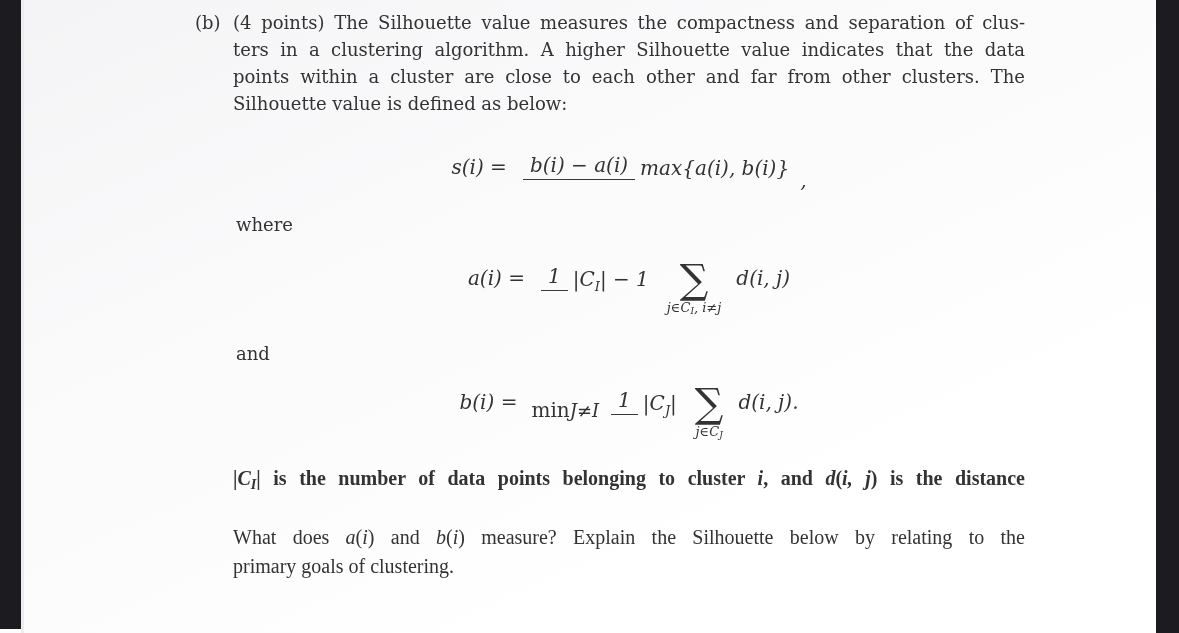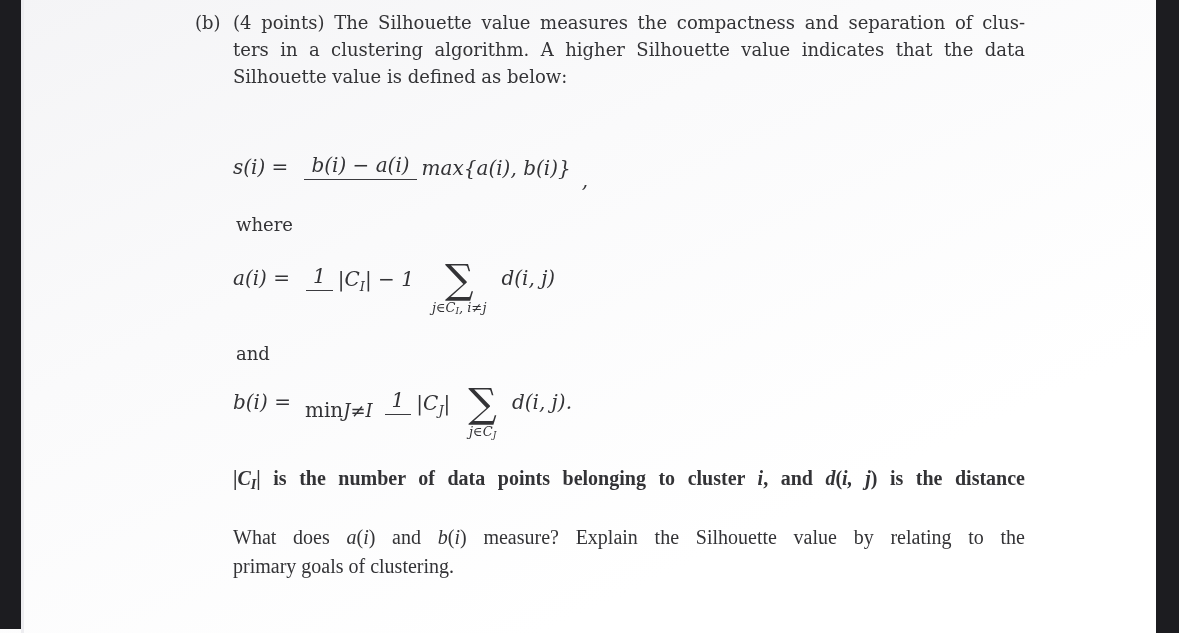--- a/index.html
+++ b/index.html
@@ -30,21 +30,21 @@
   .it{font-style:italic;}
   .rm{font-style:normal;}
   .sb{font-style:italic;font-size:0.72em;vertical-align:-0.25em;}
 
   .connector{position:absolute;left:236px;font-size:18px;line-height:27px;}
   .c-where{top:211px;}
   .c-and{top:340px;}
 
   .formula{
     position:absolute;left:233px;width:792px;height:74px;
-    display:flex;align-items:center;
+    display:flex;align-items:center;justify-content:center;
     font-size:20px;
   }
   .f-s{top:130px;}
   .f-a{top:241px;}
   .f-b{top:365px;}
   .mi{font-style:italic;}
   .lhs{margin-right:12px;white-space:pre;}
   .frac{display:inline-flex;flex-direction:row;align-items:center;margin:0 4px;}
   .frac .num{padding:0 7px 2px 7px;border-bottom:1.4px solid #3a3a3e;line-height:1.15;}
   .frac .den{padding:2px 5px 0 5px;line-height:1.15;}
@@ -65,20 +65,21 @@
 <div class="stage">
   <div class="bar left"></div>
   <div class="divider"></div>
   <div class="bar right"></div>
 
   <div class="item-label">(b)</div>
 
   <div class="para top-para">
     <div class="pline jl">(4 points) The Silhouette value measures the compactness and separation of clus-</div>
     <div class="pline jl">ters in a clustering algorithm.  A higher Silhouette value indicates that the data</div>
+    <div class="pline jl">points within a cluster are close to each other and far from other clusters.  The</div>
     <div class="pline">Silhouette value is defined as below:</div>
   </div>
 
   <div class="formula f-s">
     <span class="mi lhs">s(i) =</span>
     <span class="frac">
       <span class="num mi">b(i) − a(i)</span>
       <span class="den mi">max{a(i), b(i)}</span>
     </span>
     <span class="post mi">,</span>
@@ -116,16 +117,16 @@
       <span class="lim"><span>j∈C</span><sub>J</sub></span>
     </span>
     <span class="mi fbody">d(i, j).</span>
   </div>
 
   <div class="para close-para close1">
     <div class="pline jl"><span class="rm">|</span><span class="it">C</span><span class="sb">I</span><span class="rm">| is the number of data points belonging to cluster </span><span class="it">i</span><span class="rm">, and </span><span class="it">d</span><span class="rm">(</span><span class="it">i, j</span><span class="rm">) is the distance</span></div>
   </div>
 
   <div class="para close-para close2">
-    <div class="pline jl"><span class="rm">What does </span><span class="it">a</span><span class="rm">(</span><span class="it">i</span><span class="rm">) and </span><span class="it">b</span><span class="rm">(</span><span class="it">i</span><span class="rm">) measure? Explain the Silhouette value by relating to the</span></div>
+    <div class="pline jl"><span class="rm">What does </span><span class="it">a</span><span class="rm">(</span><span class="it">i</span><span class="rm">) and </span><span class="it">b</span><span class="rm">(</span><span class="it">i</span><span class="rm">) measure? Explain the Silhouette below by relating to the</span></div>
     <div class="pline"><span class="rm">primary goals of clustering.</span></div>
   </div>
 </div>
 
 </body></html>

